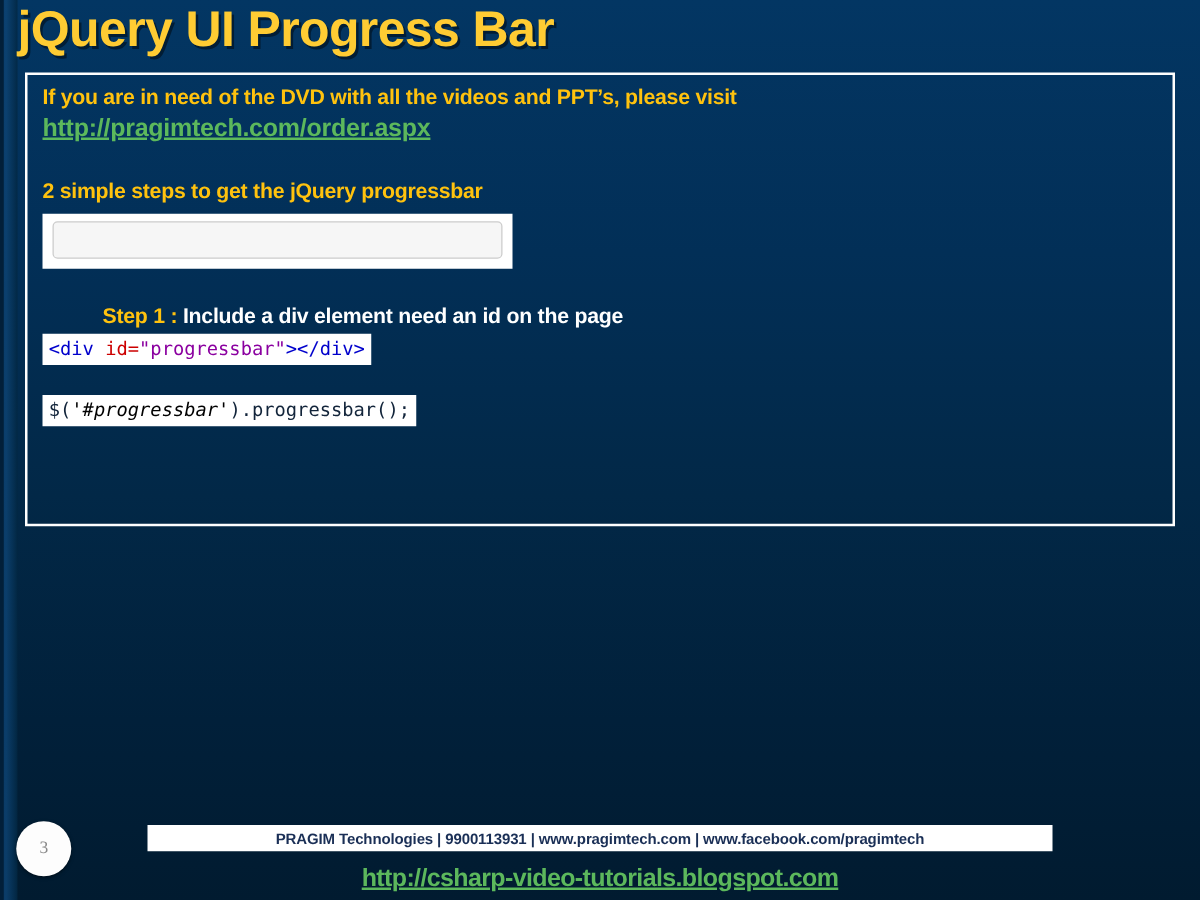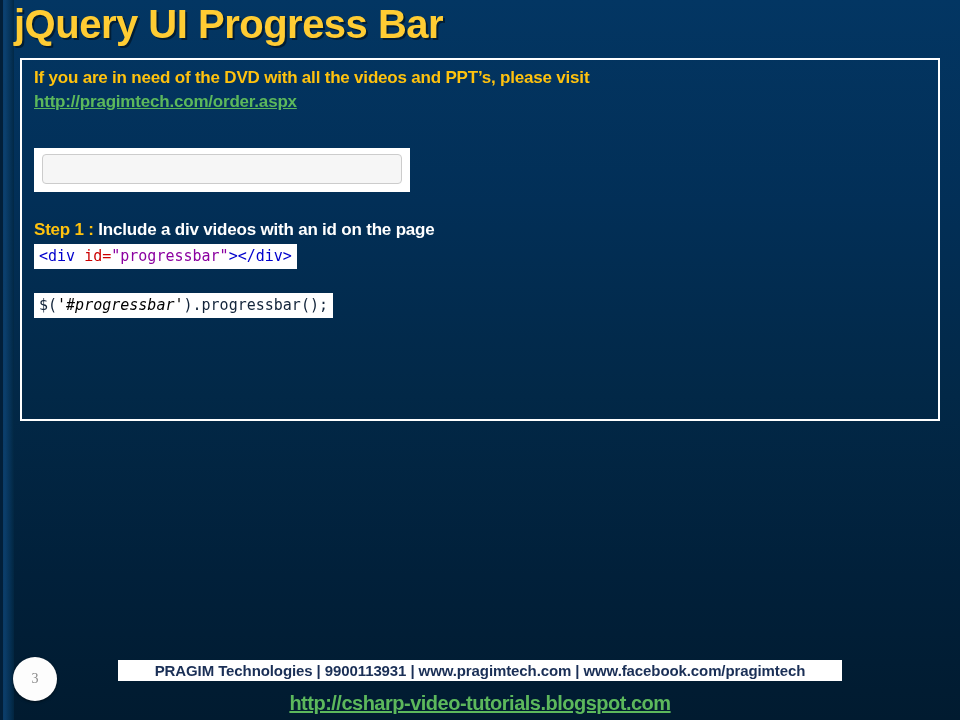--- a/index.html
+++ b/index.html
@@ -77,21 +77,21 @@
     font-size: 17px;
     font-weight: bold;
     color: #ffc20e;
     letter-spacing: -0.2px;
     white-space: nowrap;
     margin: 0 0 4px 0;
   }
 
   .link-green {
     display: inline-block;
-    font-size: 17px;
+    font-size: 20px;
     font-weight: bold;
     color: #5cb85c;
     text-decoration: underline;
     letter-spacing: -0.2px;
     margin: 0;
   }
 
   .heading-gold {
     font-size: 17px;
     font-weight: bold;
@@ -99,21 +99,21 @@
     letter-spacing: -0.2px;
     white-space: nowrap;
   }
 
   .step-line {
     font-size: 17px;
     font-weight: bold;
     letter-spacing: -0.2px;
     white-space: nowrap;
   }
-  .step-label { color: #ffc20e; }
+  .step-label { color: #ffc20e; margin-left: 48px; }
   .step-text  { color: #ffffff; }
 
   
   .progressbar-widget {
     background: #ffffff;
     padding: 6px 8px 8px 8px;
     width: 376px;
     box-sizing: border-box;
   }
   .progressbar {
@@ -169,21 +169,21 @@
     left: 118px;
     top: 660px;
     width: 724px;
     height: 21px;
     background: #ffffff;
     display: flex;
     align-items: center;
     justify-content: center;
   }
   .footer-bar-text {
-    font-size: 15px;
+    font-size: 12px;
     font-weight: bold;
     color: #1a2f56;
     white-space: nowrap;
     letter-spacing: -0.1px;
     text-align: right;
   }
 
   .footer-link {
     position: absolute;
     left: 0;
@@ -209,32 +209,33 @@
 
   <div class="content-box">
     <div class="inner">
 
       <div class="line-intro">If you are in need of the DVD with all the videos and PPT’s, please visit</div>
 
       <a class="link-green" href="#">http://pragimtech.com/order.aspx</a>
 
       <div class="gap-lg"></div>
 
+      <div class="heading-gold">2 simple steps to get the jQuery progressbar</div>
 
       <div class="gap-sm"></div>
 
       <div class="progressbar-widget">
         <div class="progressbar"></div>
       </div>
 
       <div class="gap-lg"></div>
 
       <div class="step-line">
         <span class="step-label">Step 1 :</span>
-        <span class="step-text">Include a div videos with an id on the page</span>
+        <span class="step-text">Include a div element need an id on the page</span>
       </div>
 
       <div class="gap-xs"></div>
 
       <div class="code-block">
         <span class="tok-tag">&lt;div</span><span class="tok-attr"> id=</span><span class="tok-string">"progressbar"</span><span class="tok-tag">&gt;</span><span class="tok-tag">&lt;/div&gt;</span>
       </div>
 
       <div class="gap-md"></div>
 

